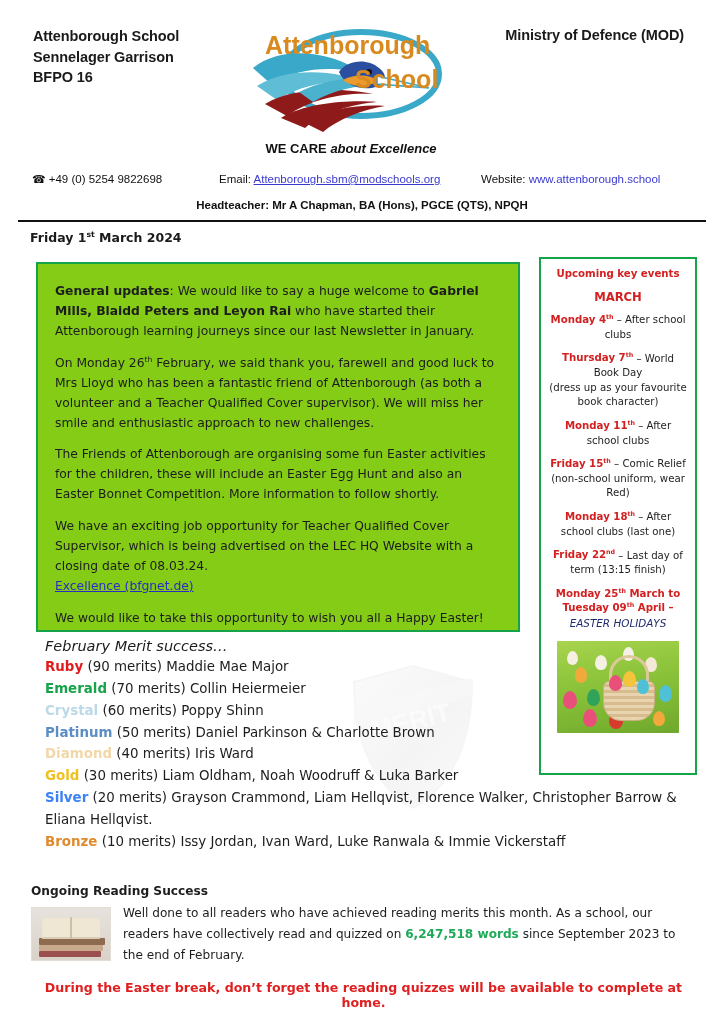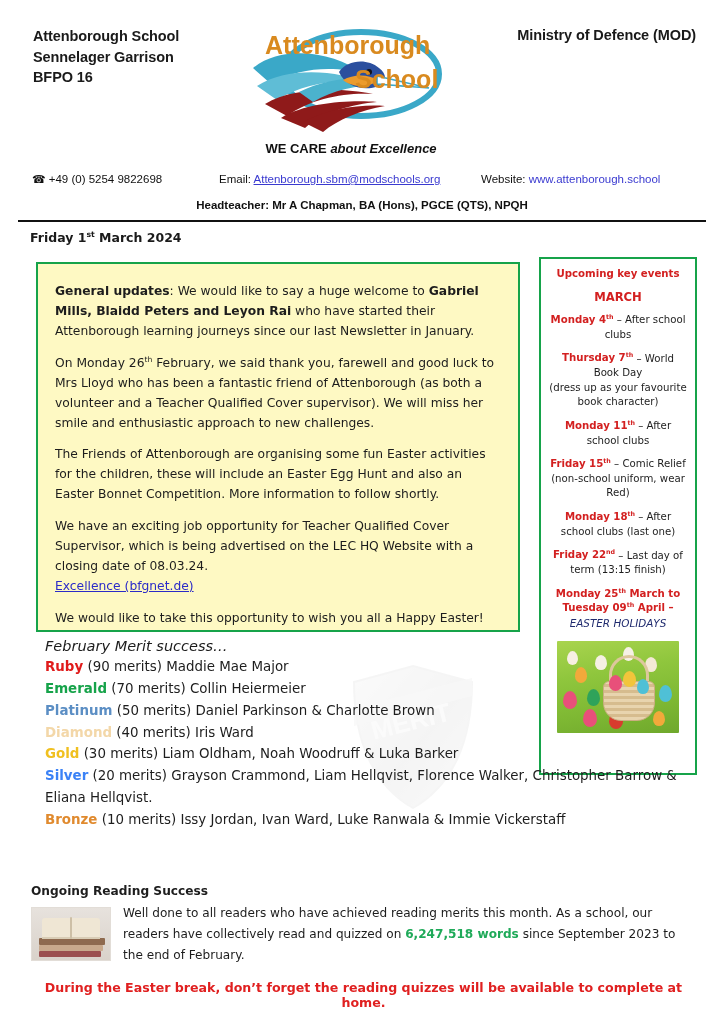--- a/index.html
+++ b/index.html
@@ -13,21 +13,21 @@
 
   
   .header { position: relative; height: 200px; }
   .hdr-left {
     position: absolute; left: 33px; top: 26px;
     font-family: "Liberation Sans", sans-serif;
     font-weight: bold; font-size: 14.5px; line-height: 1.42;
     color: #1a1a1a; letter-spacing: -0.1px;
   }
   .hdr-right {
-    position: absolute; right: 28px; top: 27px;
+    position: absolute; right: 40px; top: 27px;
     font-family: "Liberation Sans", sans-serif;
     font-weight: bold; font-size: 14.5px; color: #1a1a1a;
     letter-spacing: -0.1px;
   }
 
   
   .logo-wrap { position: absolute; left: 243px; top: 26px; width: 216px; height: 140px; }
   .logo-svg { display: block; width: 216px; height: 112px; }
   .motto {
     position: absolute; left: 0; top: 115px; width: 216px; text-align: center;
@@ -60,21 +60,21 @@
   .date-line {
     position: absolute; left: 30px; top: 230px;
     font-family: "DejaVu Sans", sans-serif; font-size: 12.5px;
     font-weight: 600; color: #1a1a1a;
   }
   sup { font-size: 0.62em; vertical-align: super; }
 
   
   .main-box {
     position: absolute; left: 36px; top: 262px; width: 484px; height: 370px;
-    border: 2.4px solid #16a34a; background: #fef9c3;
+    border: 2.4px solid #16a34a; background: #84cc16;
   }
   .main-box-inner {
     padding: 18px 17px 10px 17px;
     font-family: "DejaVu Sans", sans-serif;
     font-size: 12.3px; line-height: 1.62; color: #1d1d1d;
   }
   .main-box-inner p { margin-bottom: 12px; }
   .main-box-inner p:last-child { margin-bottom: 0; }
   .b { font-weight: bold; }
   .joblink { color: #2b2bc8; text-decoration: underline; }
@@ -282,20 +282,21 @@
     <text x="65" y="68" text-anchor="middle" transform="rotate(-14 65 68)" font-family="Liberation Sans, sans-serif" font-size="26" font-weight="bold" fill="#f4f4f4">MERIT</text>
   </svg>
 
   <div class="merit-sec">
     <div class="merit-head">February Merit success…</div>
 
     <div class="merit-line"><span class="tier" style="color:#e01b1b">Ruby</span> <span>(90 merits)</span> <span>Maddie Mae Major</span></div>
 
     <div class="merit-line"><span class="tier" style="color:#16a34a">Emerald</span> <span>(70 merits)</span> <span>Collin Heiermeier</span></div>
 
+    <div class="merit-line"><span class="tier" style="color:#bcd9e8">Crystal</span> <span>(60 merits)</span> <span>Poppy Shinn</span></div>
 
     <div class="merit-line"><span class="tier" style="color:#5b8ec4">Platinum</span> <span>(50 merits)</span> <span>Daniel Parkinson &amp; Charlotte Brown</span></div>
 
     <div class="merit-line"><span class="tier" style="color:#f3d7a8">Diamond</span> <span>(40 merits)</span> <span>Iris Ward</span></div>
 
     <div class="merit-line"><span class="tier" style="color:#f0c020">Gold</span> <span>(30 merits)</span> <span>Liam Oldham, Noah Woodruff &amp; Luka Barker</span></div>
 
     <div class="merit-line"><span class="tier" style="color:#3b82f6">Silver</span> <span>(20 merits)</span> <span>Grayson Crammond, Liam Hellqvist, Florence Walker, Christopher Barrow &amp; Eliana Hellqvist.</span></div>
 
     <div class="merit-line"><span class="tier" style="color:#e08a2e">Bronze</span> <span>(10 merits)</span> <span>Issy Jordan, Ivan Ward, Luke Ranwala &amp; Immie Vickerstaff</span></div>

